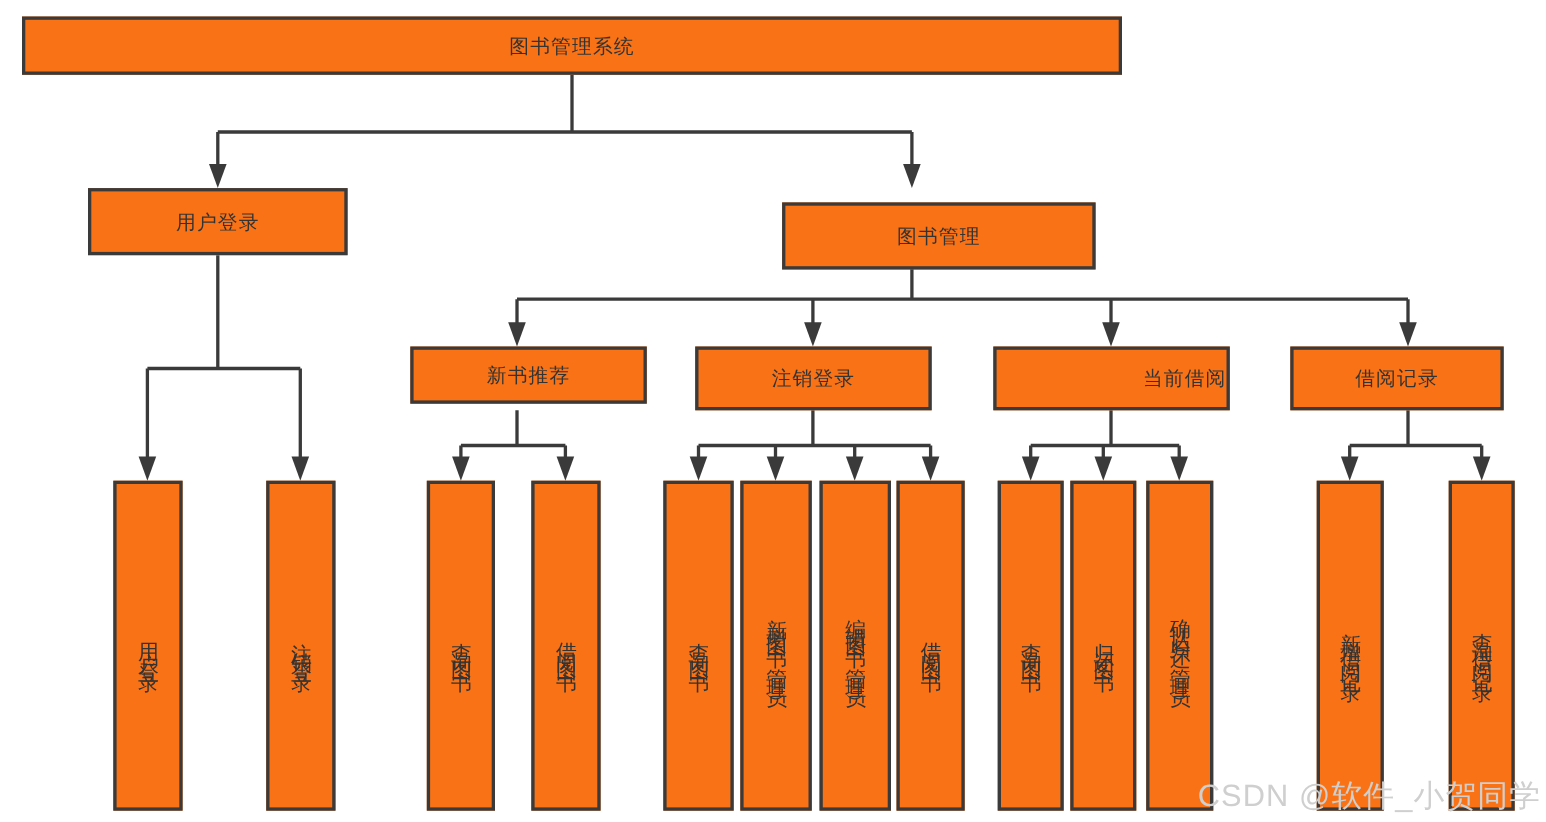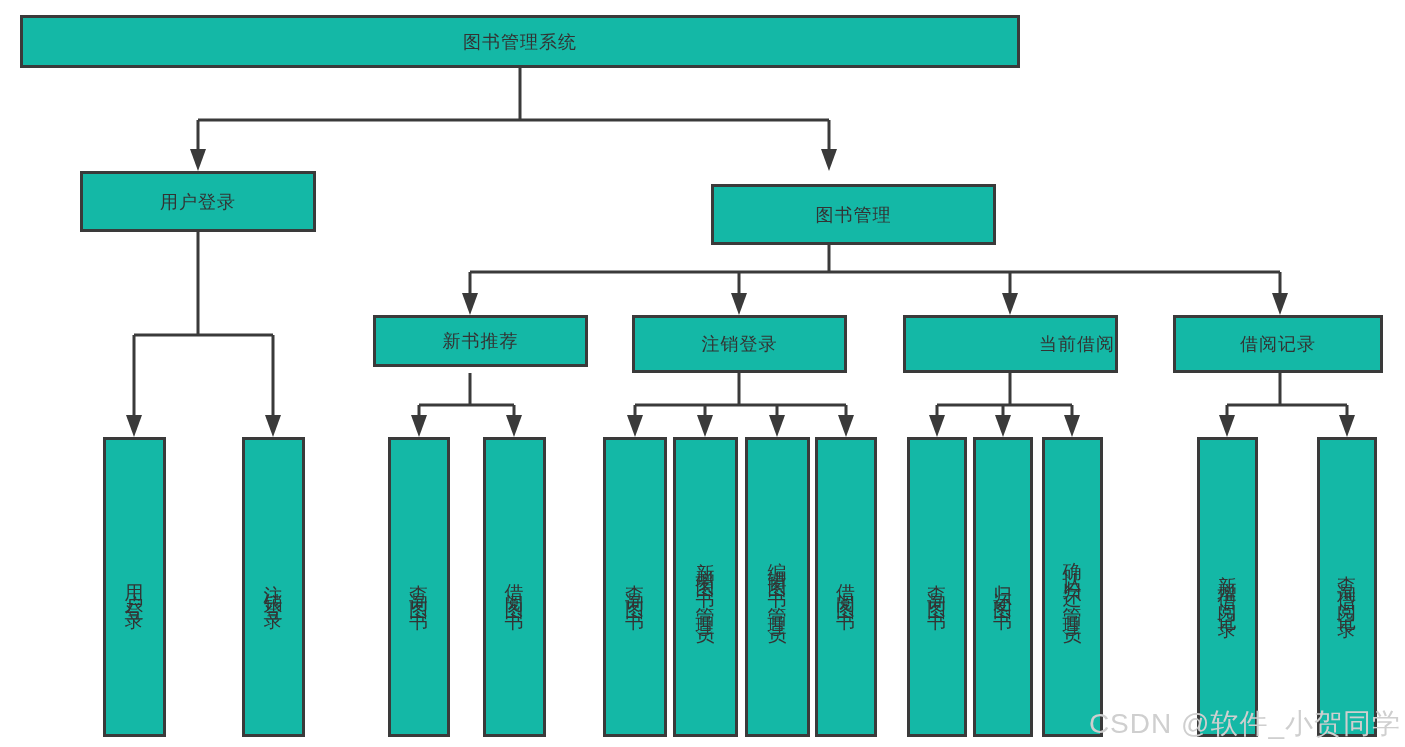--- a/index.html
+++ b/index.html
@@ -27,21 +27,21 @@
     stroke-width: 3;
     fill: none;
   }
   .connectors polygon {
     fill: #3a3a3a;
     stroke: none;
   }
   .node {
     position: absolute;
     box-sizing: border-box;
-    background: #14b8a6;
+    background: #f97316;
     border: 3px solid #3a3a3a;
     display: flex;
     align-items: center;
     justify-content: center;
     color: #333333;
     font-size: 18px;
     letter-spacing: 1px;
     overflow: hidden;
   }
   .node.v {
@@ -120,21 +120,21 @@
 
   <div class="node" style="left:373px; top:315px; width:215px; height:52px;">
     <span>新书推荐</span>
   </div>
   <div class="node" style="left:632px; top:315px; width:215px; height:58px;">
     <span>注销登录</span>
   </div>
   <div class="node" style="left:903px; top:315px; width:215px; height:58px;justify-content:flex-end;">
     <span>当前借阅</span>
   </div>
-  <div class="node" style="left:1173px; top:315px; width:210px; height:58px;justify-content:center;">
+  <div class="node" style="left:1173px; top:315px; width:194px; height:58px;justify-content:center;">
     <span>借阅记录</span>
   </div>
 
   <div class="node v" style="left:103px; top:437px; width:63px; height:300px;">
     <span>用户登录</span>
   </div>
   <div class="node v" style="left:242px; top:437px; width:63px; height:300px;">
     <span>注销登录</span>
   </div>
 

